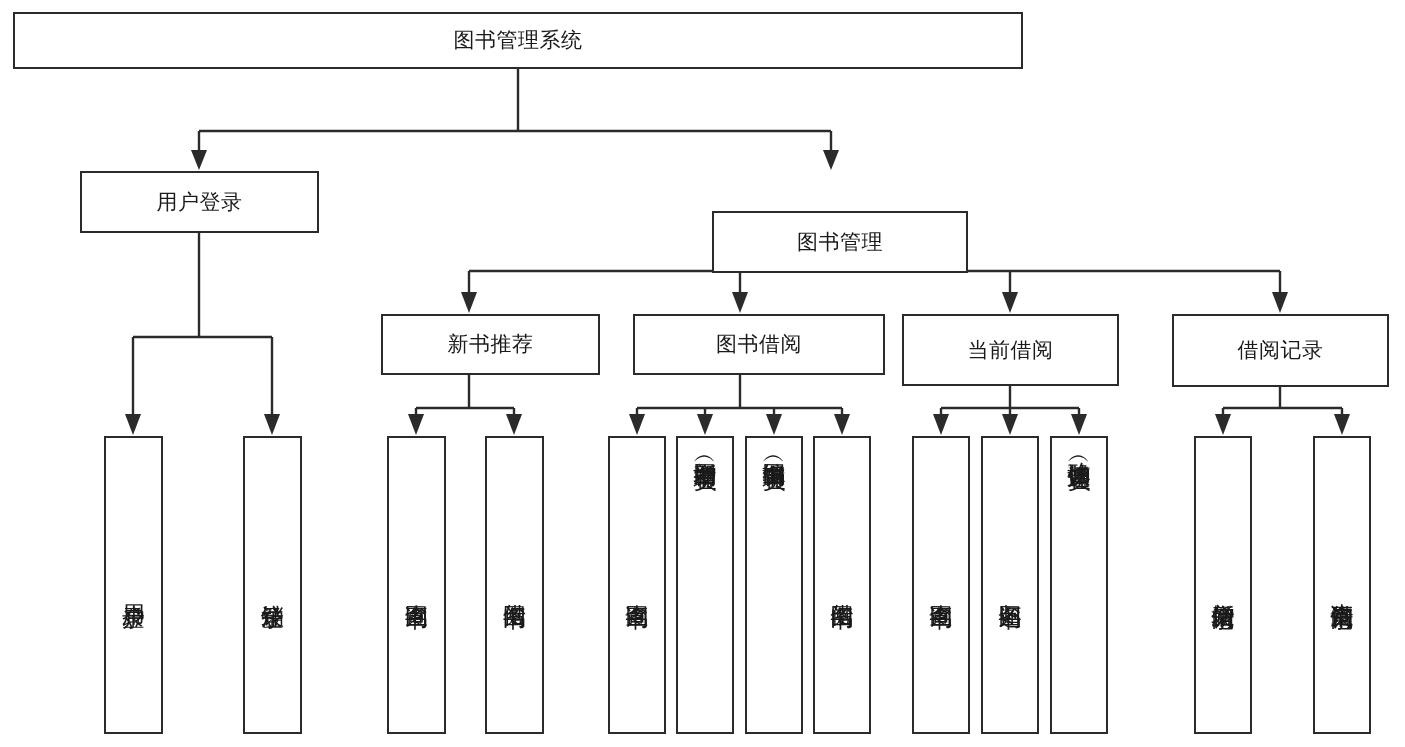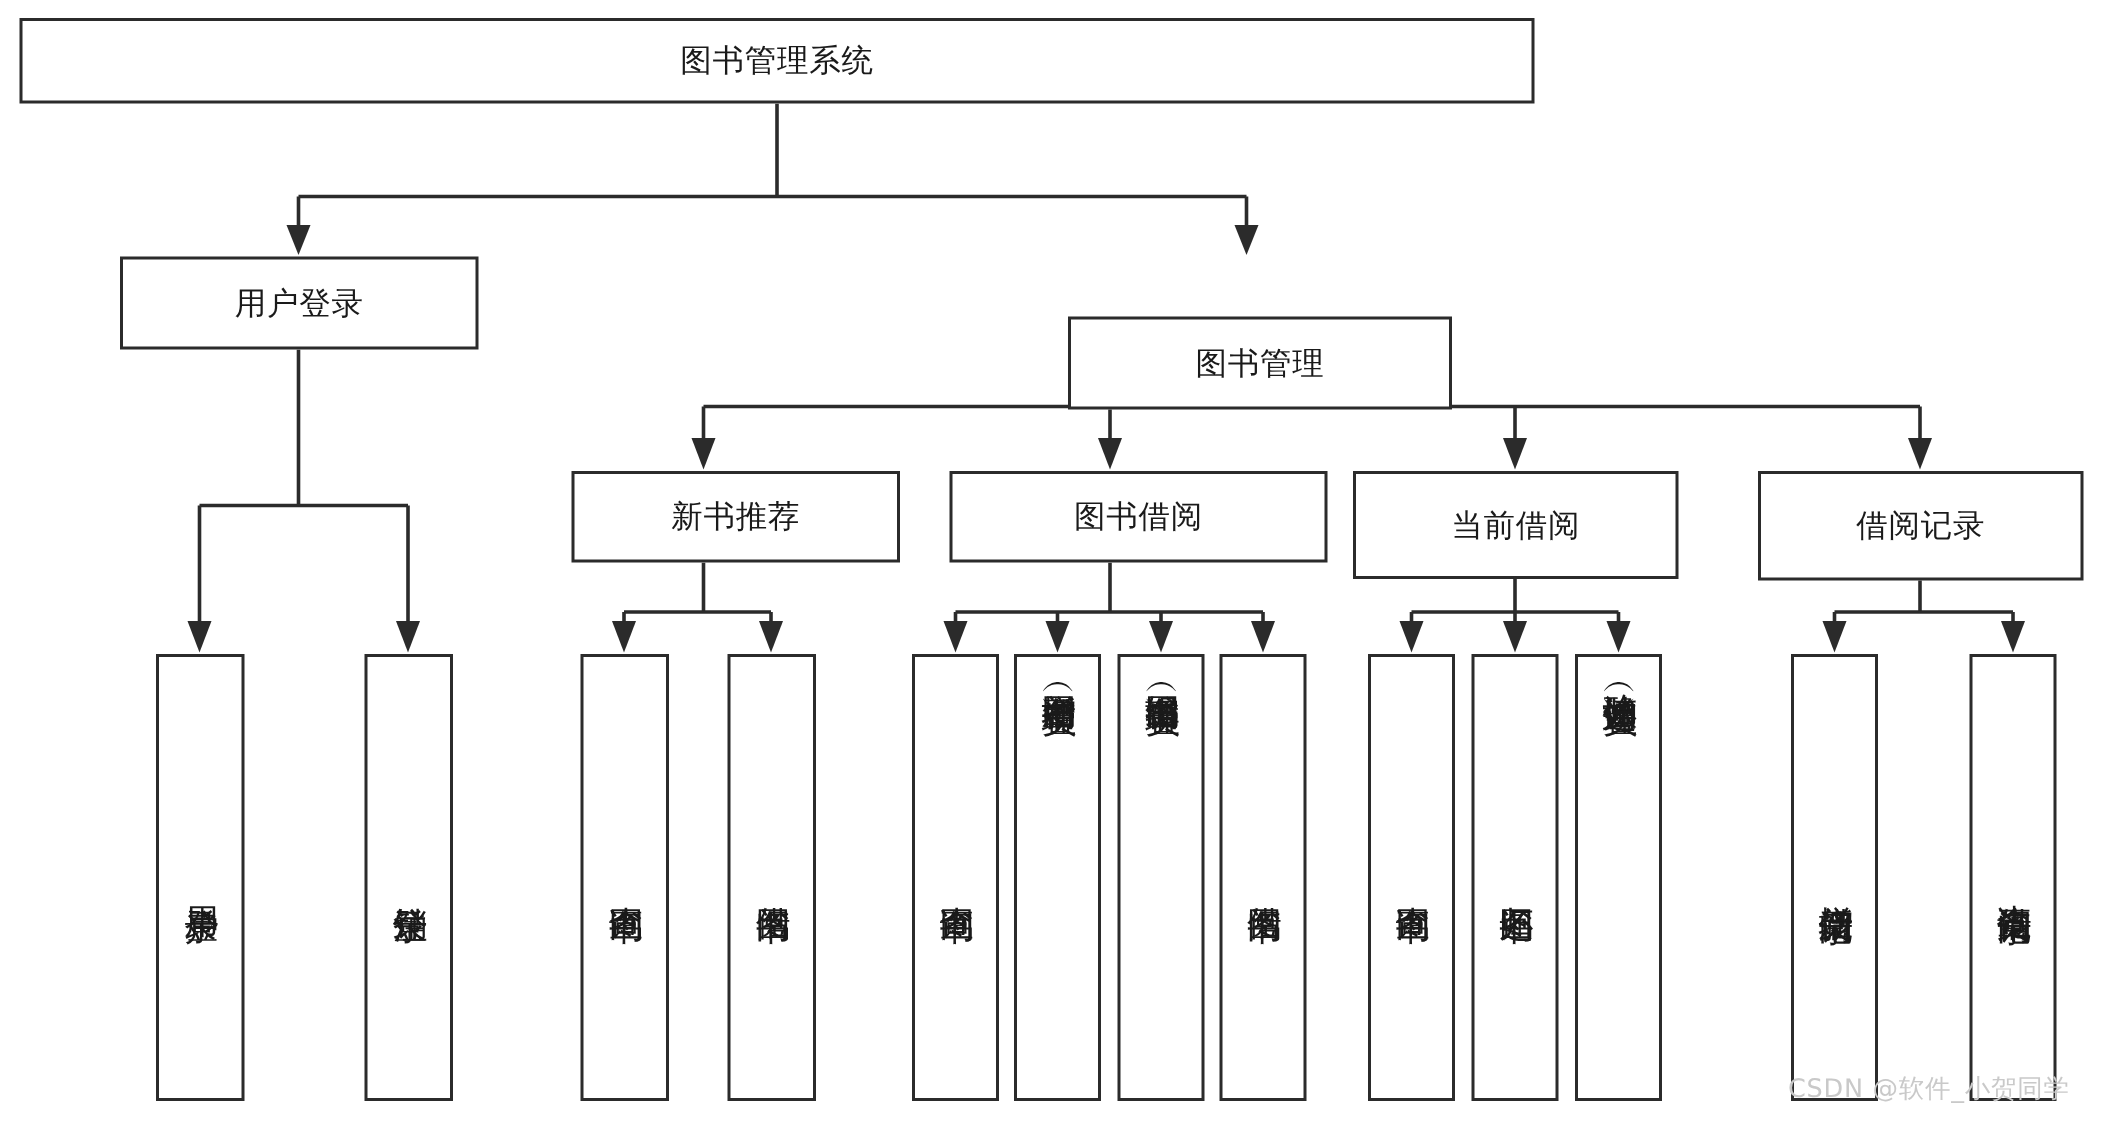--- a/index.html
+++ b/index.html
@@ -199,15 +199,14 @@
     <span class="label">确认归还（管理员）</span>
   </div>
 
   <div class="node v center" style="left:1194px;top:436px;width:58px;height:298px;">
     <span class="label">新增借阅记录</span>
   </div>
   <div class="node v center" style="left:1313px;top:436px;width:58px;height:298px;">
     <span class="label">查询借阅记录</span>
   </div>
 
-  <div class="watermark" style="left:1192px;top:714px;">CSDN @软件_小贺同学</div>
 
 </div>
 
 </body></html>

